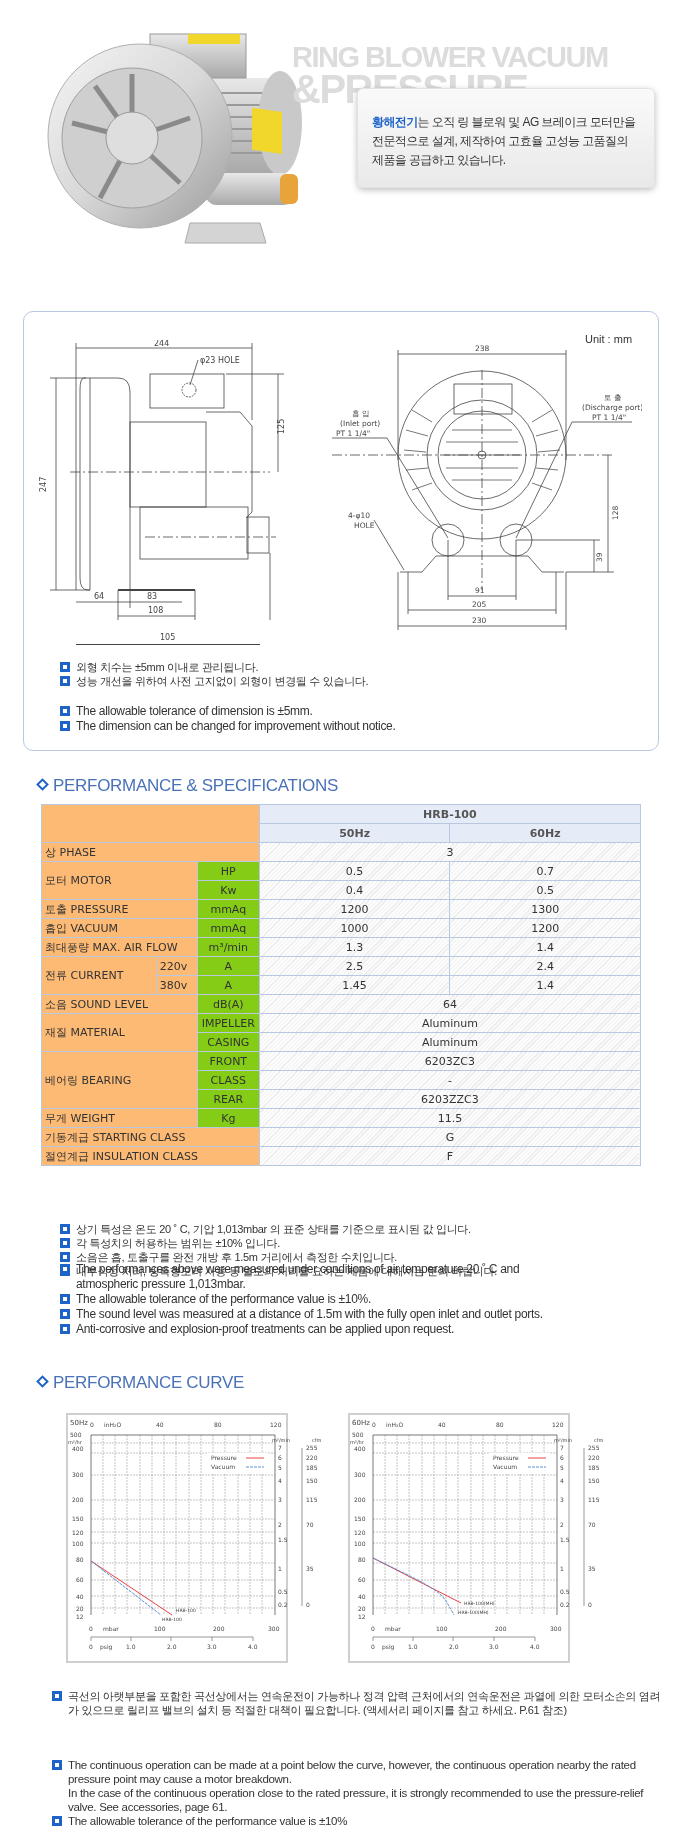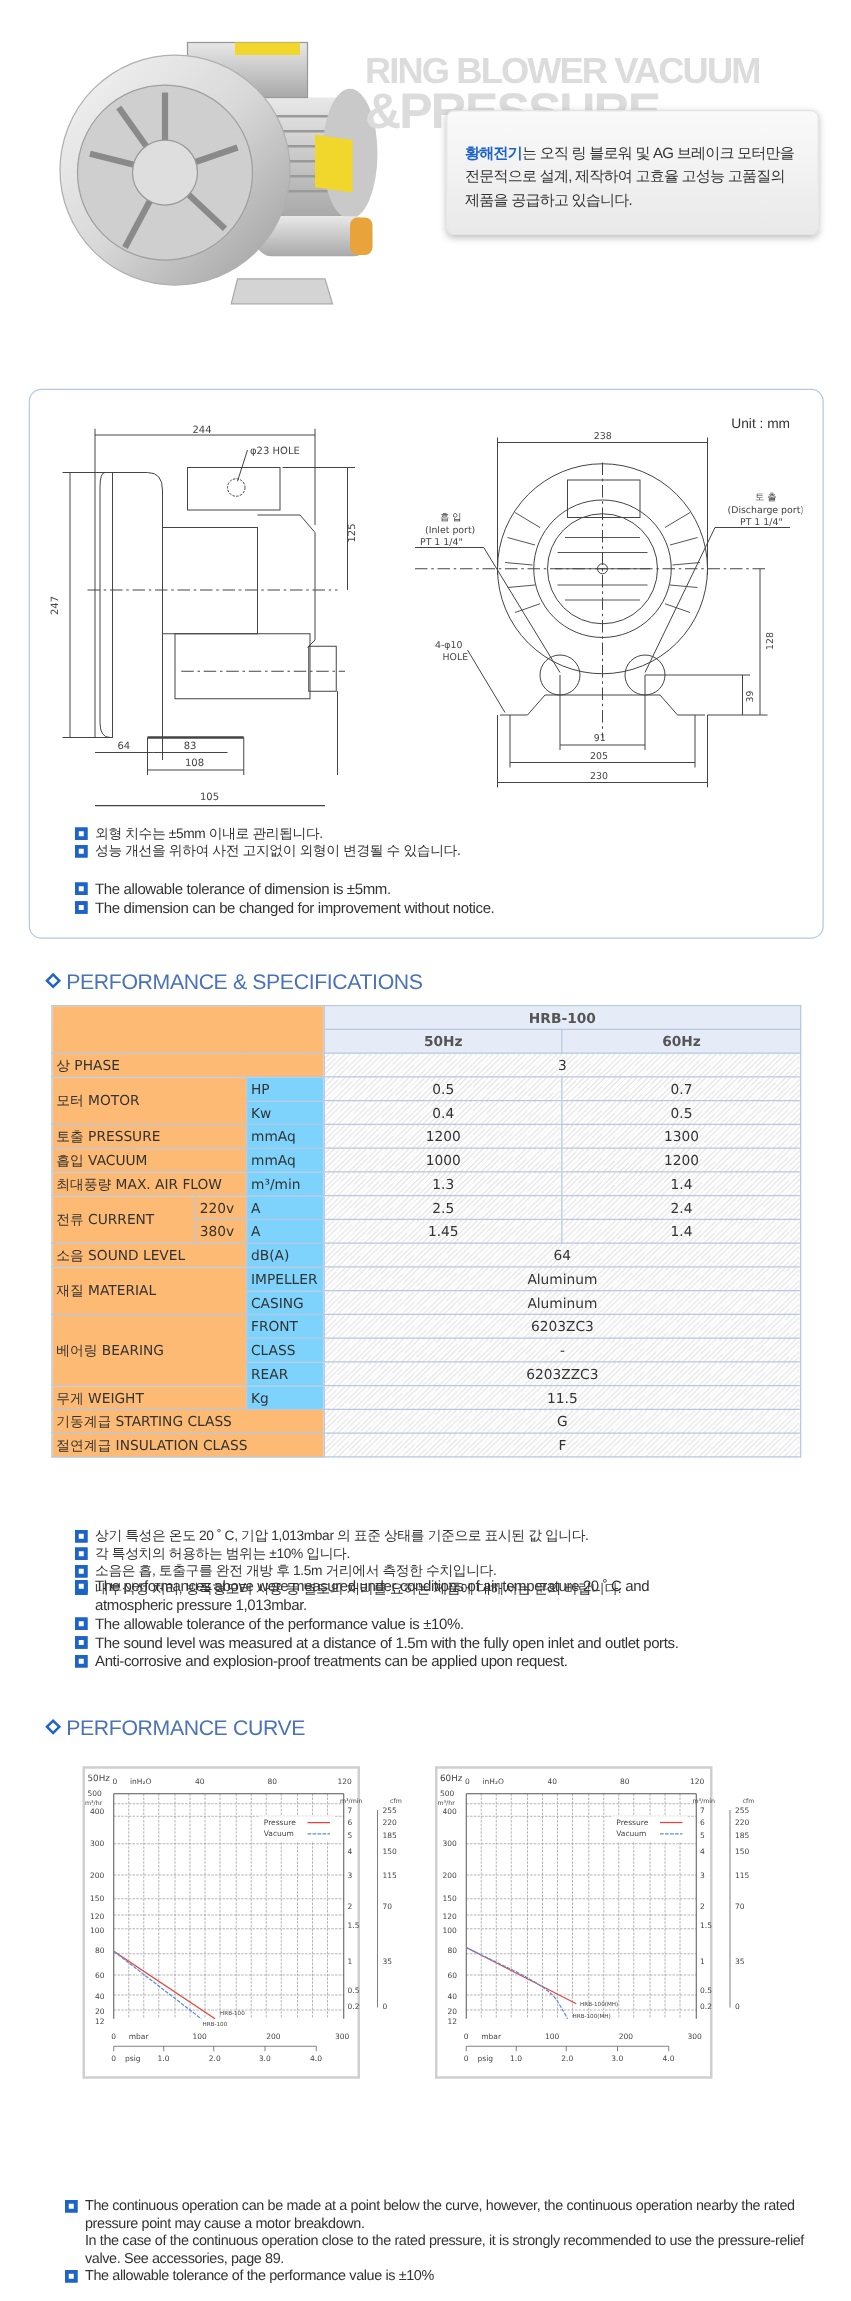--- a/index.html
+++ b/index.html
@@ -22,21 +22,21 @@
   .sq { display: inline-block; width: 10px; height: 10px; background: #1e63c8; border: 2px solid #1e63c8; position: relative; margin: 2px 6px 0 0; flex: 0 0 10px; }
   .sq::after { content: ""; position: absolute; left: 1px; top: 1px; width: 4px; height: 4px; background: #fff; }
 
   .section-title { font-size: 17px; color: #4a72b8; letter-spacing: -0.3px; }
   .section-title .dia { display: inline-block; width: 9px; height: 9px; border: 2px solid #1e63c8; transform: rotate(45deg); margin: 0 6px 2px 4px; }
 
   
   table.spec { position: absolute; left: 41px; top: 804px; width: 600px; border-collapse: collapse; font-family: "DejaVu Sans", sans-serif; font-size: 11px; color: #333; }
   table.spec td { border: 1px solid #b8c8e0; height: 19px; padding: 0 3px; }
   table.spec .lbl { background: #fdba74; }
-  table.spec .unitc { background: #7dd3fc; text-align: left; }
+  table.spec .unitc { background: #84cc16; text-align: center; }
   table.spec .hdr { background: #e6ecf7; text-align: center; font-weight: bold; color: #555; }
   table.spec .val { text-align: center; background: repeating-linear-gradient(135deg, #fff 0 2px, #e8e8e8 2px 3px); }
 
   
   .chart-frame { position: absolute; border: 2px solid #cfcfcf; background: #fff; }
   .notes-curve { font-size: 11px; line-height: 14px; letter-spacing: -0.3px; }
 </style>
 </head>
 <body>
 
@@ -599,23 +599,27 @@
     <text x="34" y="34">185</text>
     <text x="34" y="47">150</text>
     <text x="34" y="66">115</text>
     <text x="34" y="91">70</text>
     <text x="34" y="135">35</text>
     <text x="34" y="171">0</text>
   </svg>
 </div>
 
 <ul class="abs bullets notes-curve" style="left:52px; top:1689px; width:610px;">
+  <li>
+      <span class="sq"></span>
+      <span>곡선의 아랫부분을 포함한 곡선상에서는 연속운전이 가능하나 정격 압력 근처에서의 연속운전은 과열에 의한 모터소손의 염려가 있으므로 릴리프 밸브의 설치 등 적절한 대책이 필요합니다. (액세서리 페이지를 참고 하세요. P.61 참조)</span>
+    </li>
 </ul>
 <ul class="abs bullets notes-curve" style="left:52px; top:1758px; width:600px; font-size:11.5px;">
   <li>
       <span class="sq"></span>
-      <span><span>The continuous operation can be made at a point below the curve, however, the continuous operation nearby the rated pressure point may cause a motor breakdown.</span><br><span>In the case of the continuous operation close to the rated pressure, it is strongly recommended to use the pressure-relief valve. See accessories, page 89.</span></span>
+      <span><span>The continuous operation can be made at a point below the curve, however, the continuous operation nearby the rated pressure point may cause a motor breakdown.</span><br><span>In the case of the continuous operation close to the rated pressure, it is strongly recommended to use the pressure-relief valve. See accessories, page 61.</span></span>
     </li>
   <li>
       <span class="sq"></span>
       <span>The allowable tolerance of the performance value is ±10%</span>
     </li>
 </ul>
 
 </body></html>

